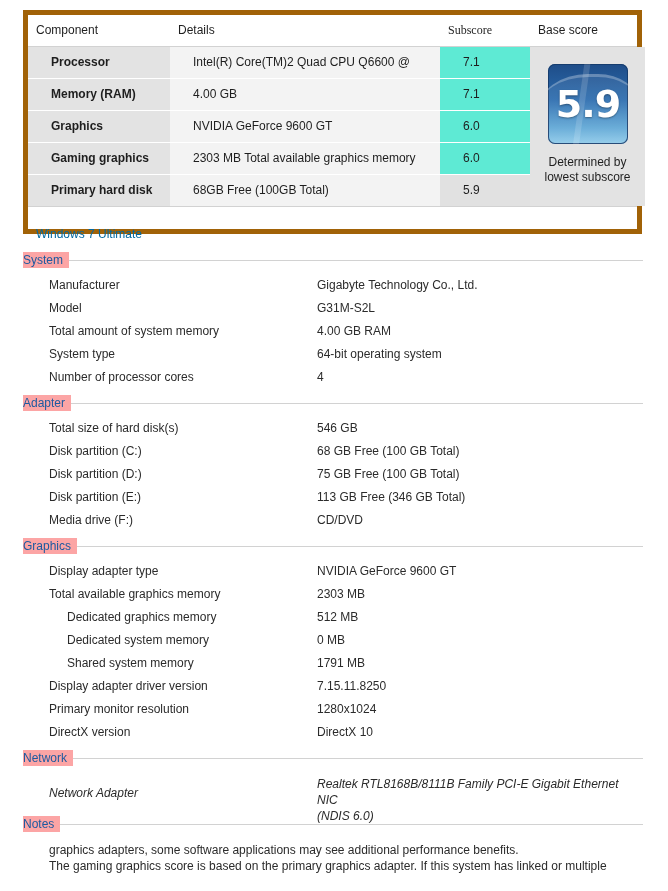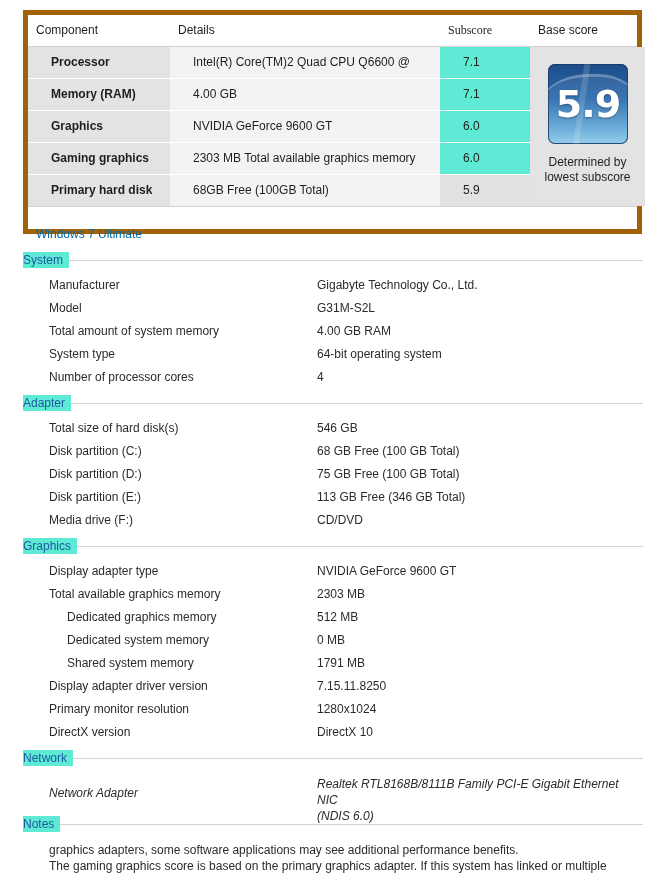--- a/index.html
+++ b/index.html
@@ -26,21 +26,21 @@
   .badge .flag2 { position:absolute; left:30px; top:-5px; width:6px; height:100px;
                   background:rgba(255,255,255,0.15); transform:rotate(8deg); }
   .badge .num { position:absolute; left:0; top:0; width:100%; height:100%; text-align:center;
                 line-height:80px; font-family:"DejaVu Sans", sans-serif; font-weight:bold; font-size:38px;
                 color:#ffffff; letter-spacing:-1px; text-shadow:0 1px 2px rgba(0,0,0,0.35); }
   .base-note { position:absolute; left:0; top:108px; width:100%; text-align:center; font-size:12px; line-height:15px; color:#1e1e1e; }
   .foot-line { position:absolute; left:0; top:191px; width:100%; height:1px; background:#d2d2d2; }
   .foot { position:absolute; left:8px; top:192px; height:22px; line-height:31px; color:#0369a1;margin-top:12px; }
 
   .section { position:absolute; left:23px; width:620px; }
-  .sec-title { position:absolute; left:0; top:0; height:16px; line-height:16px; color:#1e5aa0; font-size:12px; background:#5eead4; padding-right:6px; z-index:1; }
+  .sec-title { position:absolute; left:0; top:0; height:16px; line-height:16px; color:#1e5aa0; font-size:12px; background:#fca5a5; padding-right:6px; z-index:1; }
   .sec-rule { position:absolute; left:0; top:8px; width:620px; height:1px; background:#d2d2d2; }
   .kv { position:absolute; left:0; width:620px; height:23px; line-height:23px; }
   .kv .k { position:absolute; left:26px; color:#2b2b2b; }
   .kv .k.indent { left:44px; }
   .kv .v { position:absolute; left:294px; color:#2b2b2b; }
   .kv.multi { height:34px; }
   .kv.multi .k { top:6px; }
   .kv.multi .v { line-height:16px; top:0; width:320px; }
   .note-text { position:absolute; left:26px; width:580px; line-height:16px; color:#2b2b2b; }
 </style>

